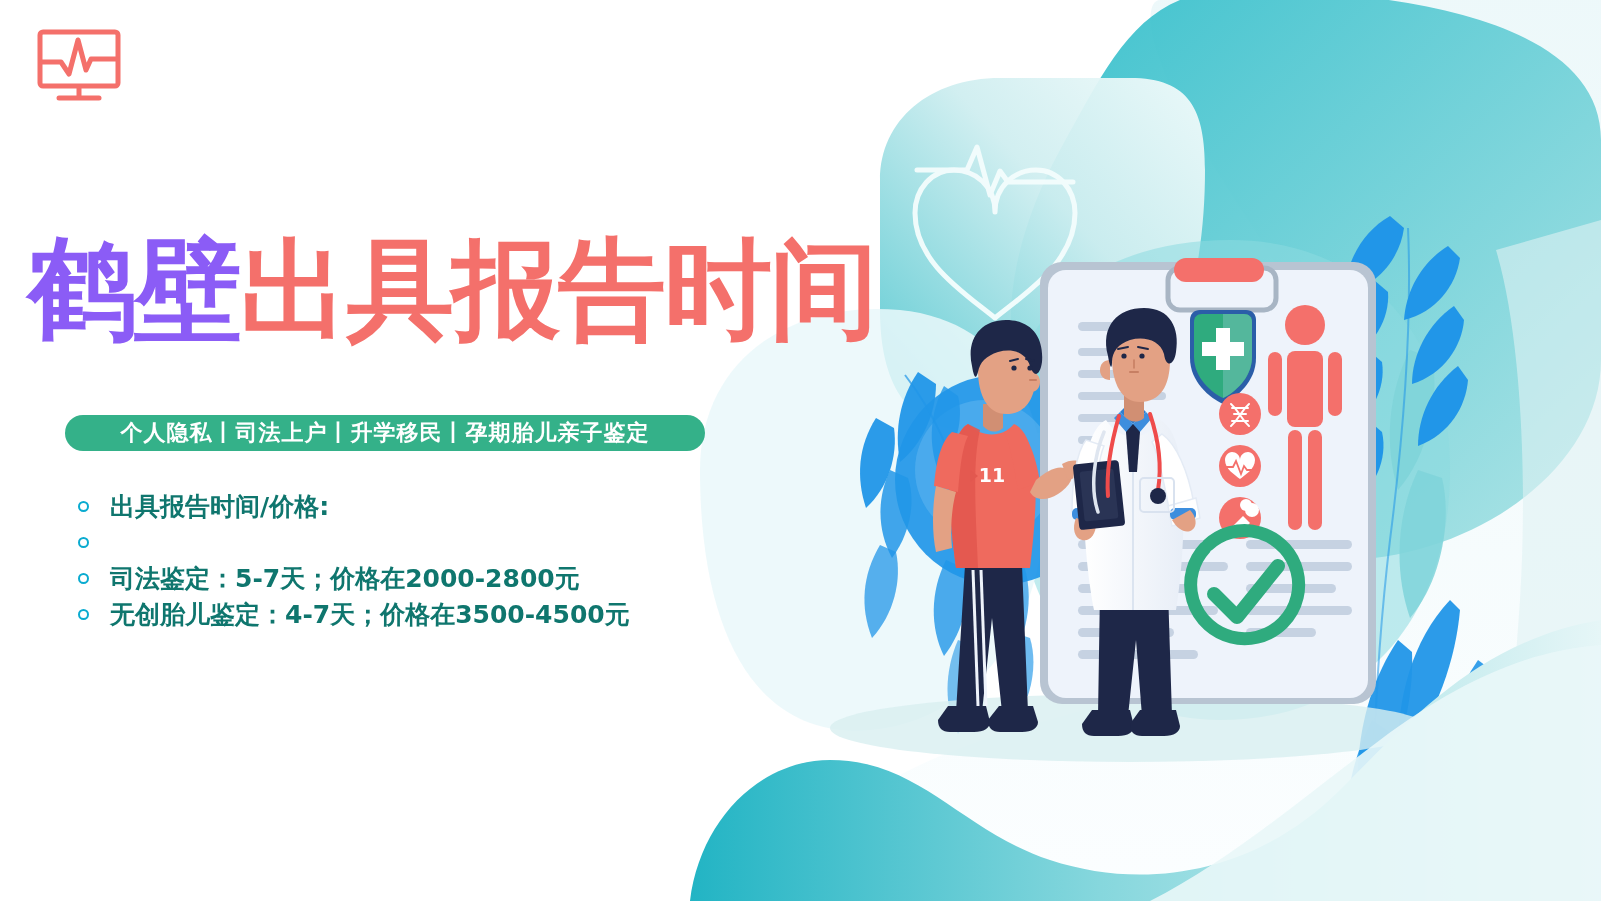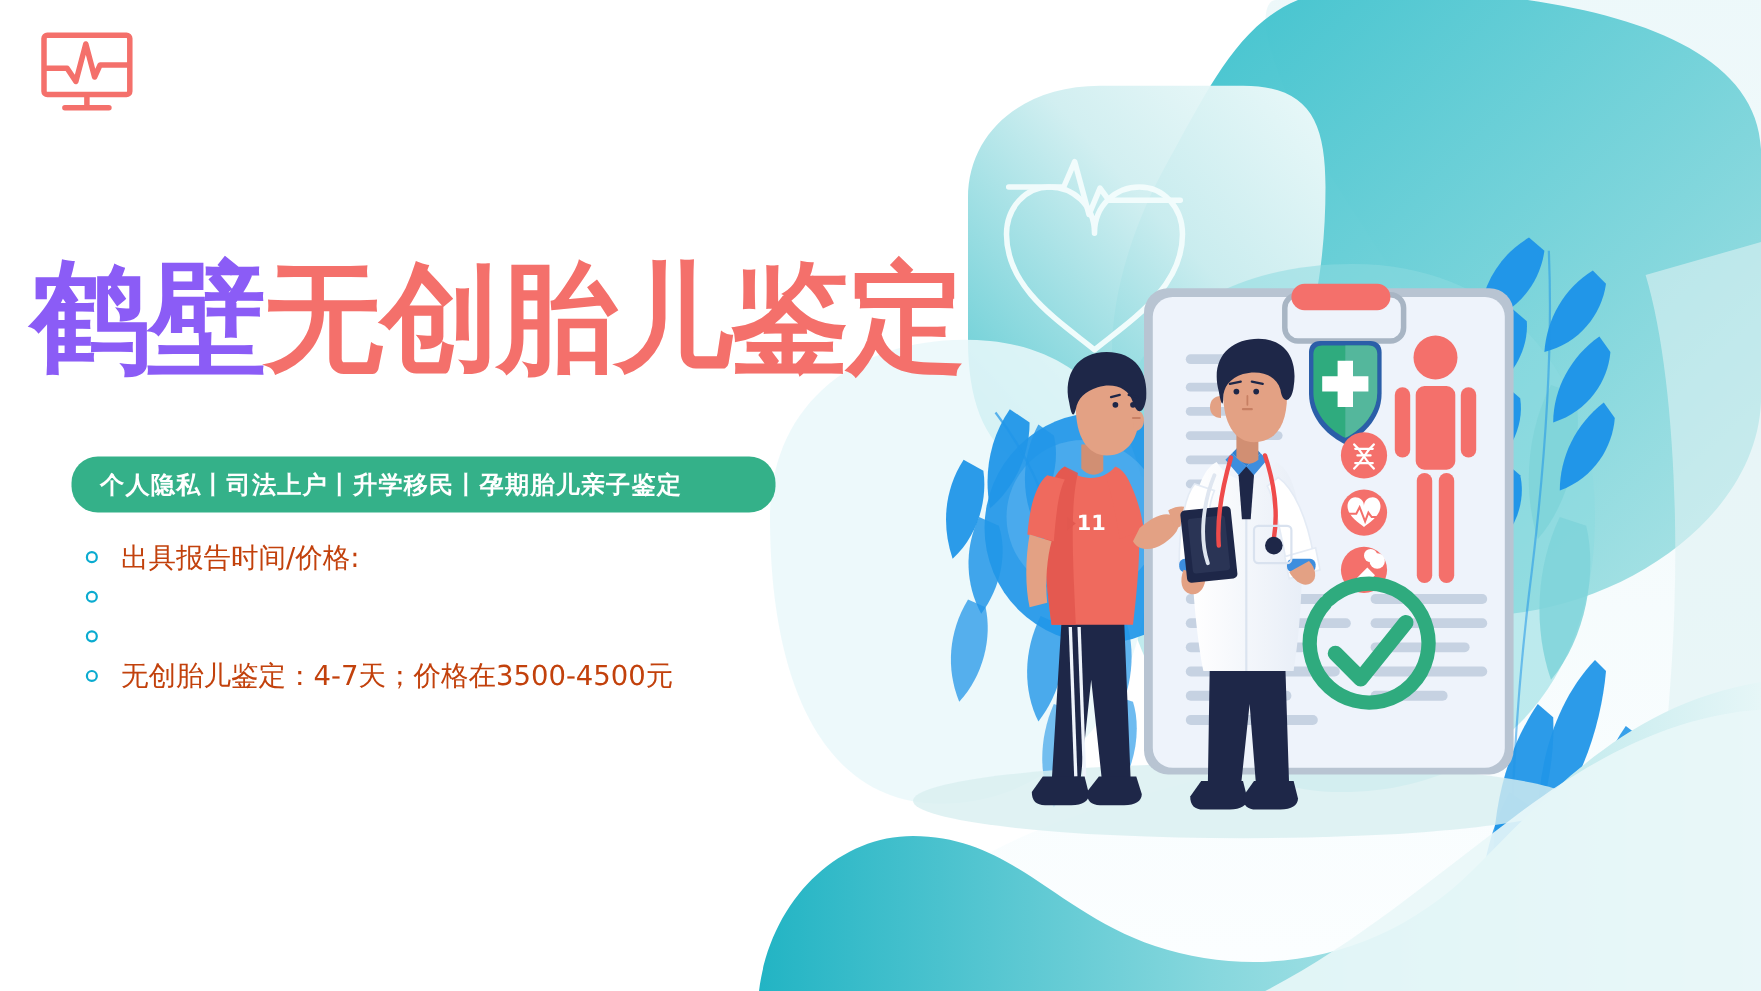--- a/index.html
+++ b/index.html
@@ -22,23 +22,23 @@
     margin:0;font-size:108px;line-height:1.0;font-weight:700;
     letter-spacing:-2px;white-space:nowrap;
     font-family:"DejaVu Sans","Liberation Sans",sans-serif;
   }
   #title-city{color:#8b5cf6;}
   #title-rest{color:#f4706b;}
 
   
   #tagline-pill{
     position:absolute;left:65px;top:415px;
-    height:51px;min-width:640px;
+    height:36px;min-width:640px;
     background:#34b189;border-radius:24px;
-    display:flex;align-items:center;justify-content:flex-start;
+    display:flex;align-items:center;justify-content:center;
     padding:0 26px;box-sizing:border-box;
   }
   #tagline-text{
     color:#ffffff;font-size:22px;font-weight:700;letter-spacing:1px;
     white-space:nowrap;
     font-family:"DejaVu Sans","Liberation Sans",sans-serif;
   }
 
   
   #price-list{
@@ -47,21 +47,21 @@
   }
   #price-list li{
     display:flex;align-items:center;
     height:36px;margin-bottom:0px;
   }
   .bullet-dot{
     width:11px;height:11px;border:2px solid #0aabd0;border-radius:50%;
     box-sizing:border-box;flex:0 0 auto;margin-right:21px;
   }
   .price-text{
-    color:#c2410c;font-size:25px;font-weight:400;white-space:nowrap;
+    color:#0f766e;font-size:25px;font-weight:700;white-space:nowrap;
     font-family:"DejaVu Sans","Liberation Sans",sans-serif;
   }
 </style>
 </head>
 <body>
 
 <div id="banner">
 
   <svg class="layer" viewBox="0 0 1601 901" xmlns="http://www.w3.org/2000/svg">
     <defs>
@@ -329,37 +329,38 @@
   </svg>
 
   <svg id="logo" viewBox="0 0 100 80" xmlns="http://www.w3.org/2000/svg">
     <rect x="7" y="6" width="78" height="54" rx="3" fill="none" stroke="#f4706b" stroke-width="5"></rect>
     <path d="M9,36 L28,36 L36,48 L45,14 L53,44 L58,33 L83,33" fill="none" stroke="#f4706b" stroke-width="5" stroke-linecap="round" stroke-linejoin="round"></path>
     <path d="M46,60 L46,70" stroke="#f4706b" stroke-width="5"></path>
     <path d="M26,72 L66,72" stroke="#f4706b" stroke-width="5" stroke-linecap="round"></path>
   </svg>
 
   <div id="title-block">
-    <h1 id="main-title"><span id="title-city">鹤壁</span><span id="title-rest">无创胎儿鉴定</span></h1>
+    <h1 id="main-title"><span id="title-city">鹤壁</span><span id="title-rest">出具报告时间</span></h1>
   </div>
 
   <div id="tagline-pill">
     <span id="tagline-text">个人隐私丨司法上户丨升学移民丨孕期胎儿亲子鉴定</span>
   </div>
 
   <ul id="price-list">
     <li>
       <span class="bullet-dot"></span>
       <span class="price-text">出具报告时间/价格:</span>
     </li>
     <li>
       <span class="bullet-dot"></span>
     </li>
     <li>
       <span class="bullet-dot"></span>
+      <span class="price-text">司法鉴定：5-7天；价格在2000-2800元</span>
     </li>
     <li>
       <span class="bullet-dot"></span>
       <span class="price-text">无创胎儿鉴定：4-7天；价格在3500-4500元</span>
     </li>
   </ul>
 
 </div>
 
 </body></html>

